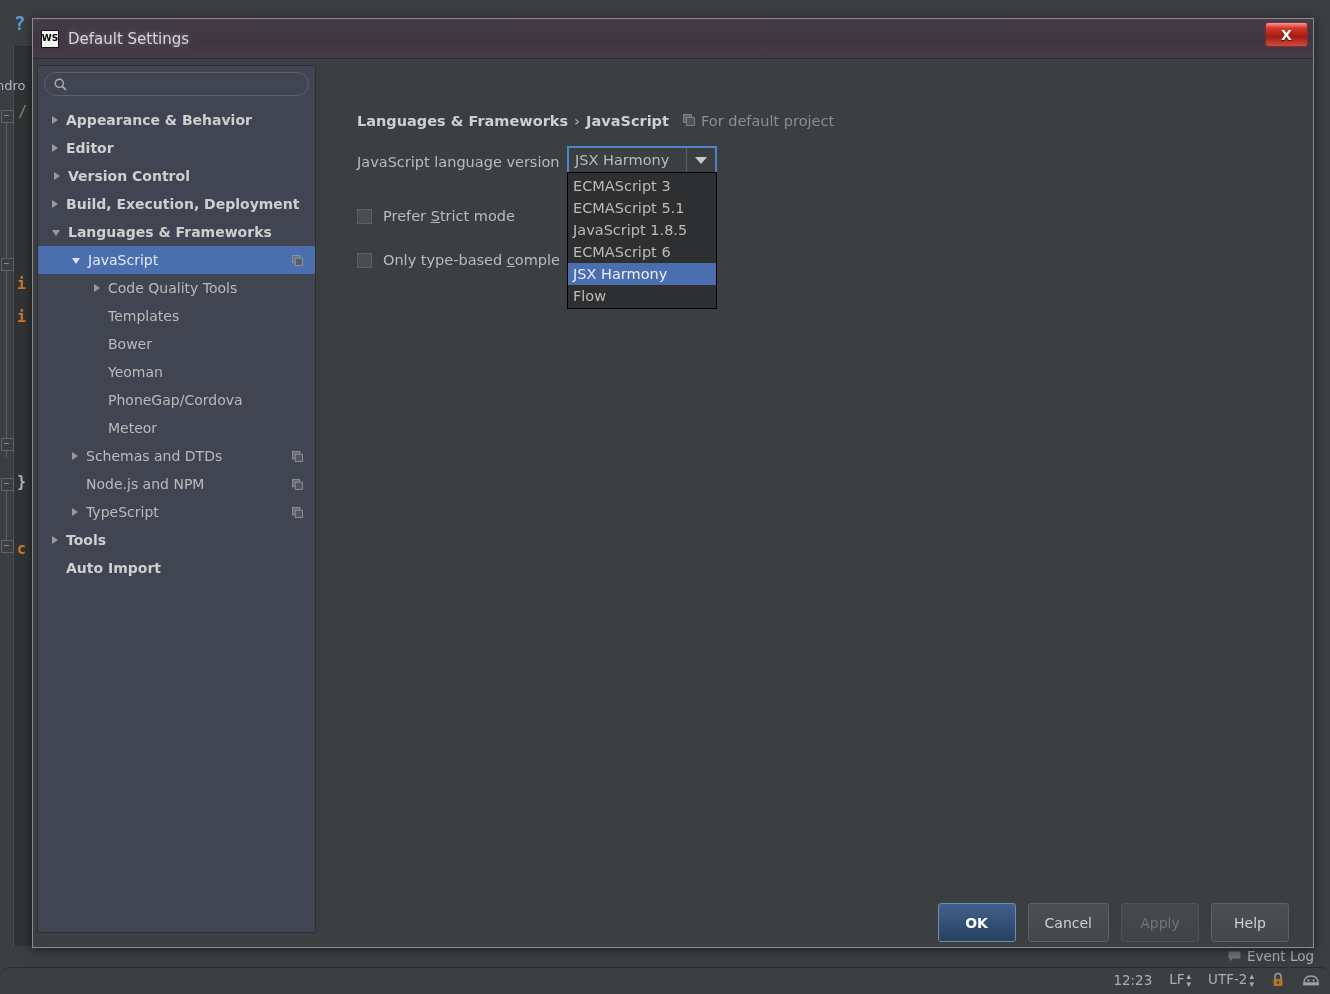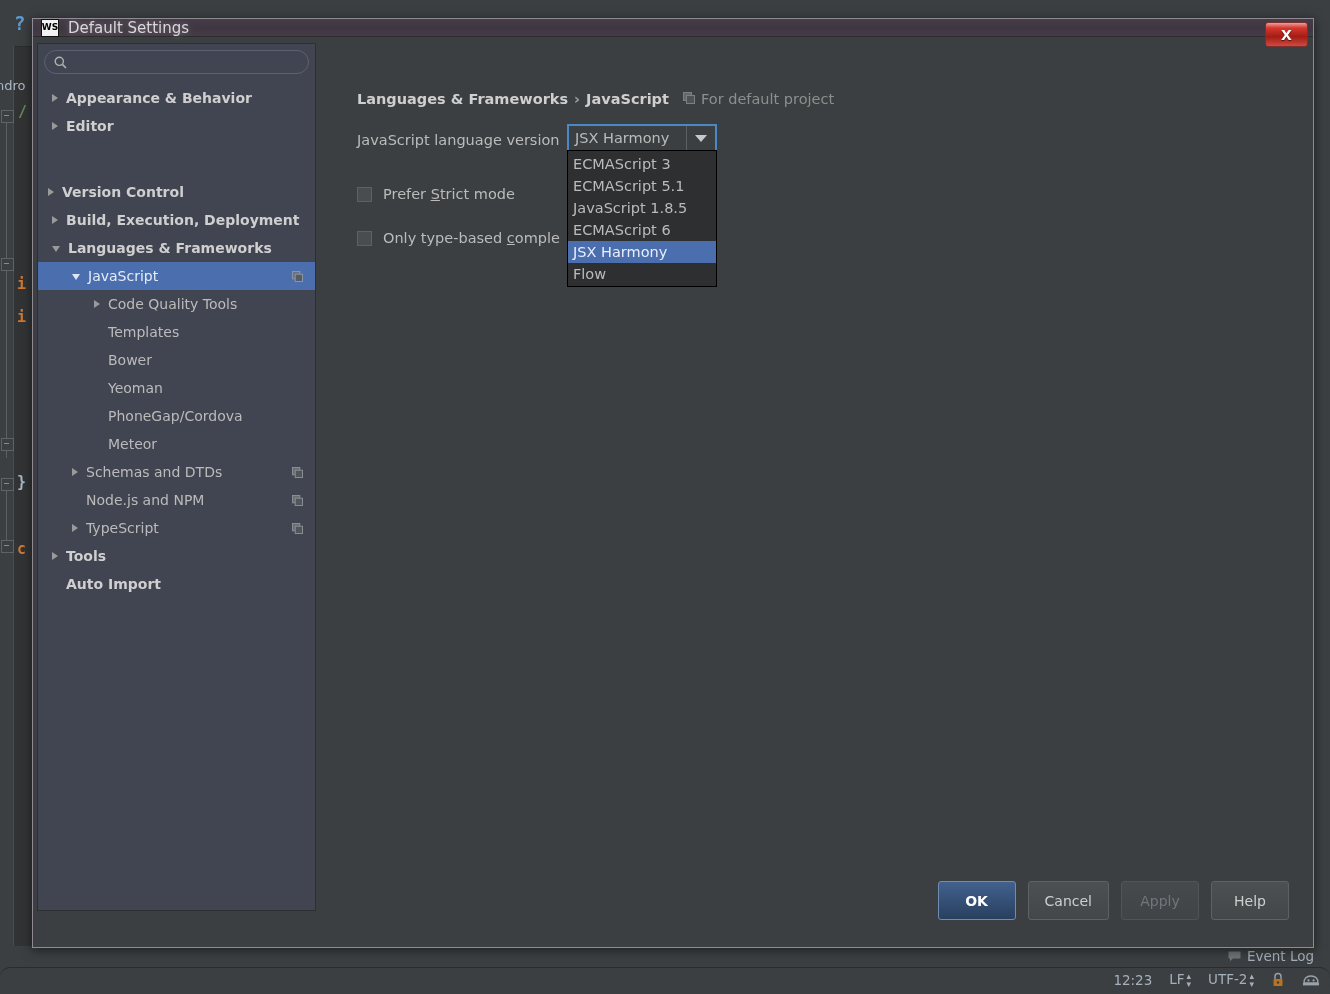--- a/index.html
+++ b/index.html
@@ -134,21 +134,21 @@
     position: absolute;
     left: 32px; top: 18px;
     width: 1282px; height: 930px;
     background: #3c3f41;
     border: 1px solid #8f8a93;
     box-shadow: 0 2px 10px rgba(0,0,0,.55);
     box-sizing: border-box;
   }
   #titlebar {
     position: relative;
-    height: 18px;
+    height: 40px;
     background: linear-gradient(180deg,#453c48 0%,#3e3641 55%,#453c48 100%);
     border-bottom: 1px solid #2b2b2b;
     display: flex;
     align-items: center;
     padding-left: 8px;
     box-sizing: border-box;
   }
   .ws-logo {
     width: 18px; height: 18px;
     background: #f2f2f2;
@@ -493,21 +493,21 @@
       </div>
       <div id="tree">
           <div class="tree-row top" style="padding-left: 14px;">
             <span class="arrow right"></span>
             <span>Appearance &amp; Behavior</span>
           </div>
           <div class="tree-row top" style="padding-left: 14px;">
             <span class="arrow right"></span>
             <span>Editor</span>
           </div>
-          <div class="tree-row top" style="padding-left: 10px; margin-top: 38px;">
+          <div class="tree-row top" style="padding-left: 16px;">
             <span class="arrow right"></span>
             <span>Version Control</span>
           </div>
           <div class="tree-row top" style="padding-left: 14px;">
             <span class="arrow right"></span>
             <span>Build, Execution, Deployment</span>
           </div>
           <div class="tree-row top" style="padding-left: 14px;">
             <span class="arrow down"></span>
             <span>Languages &amp; Frameworks</span>

